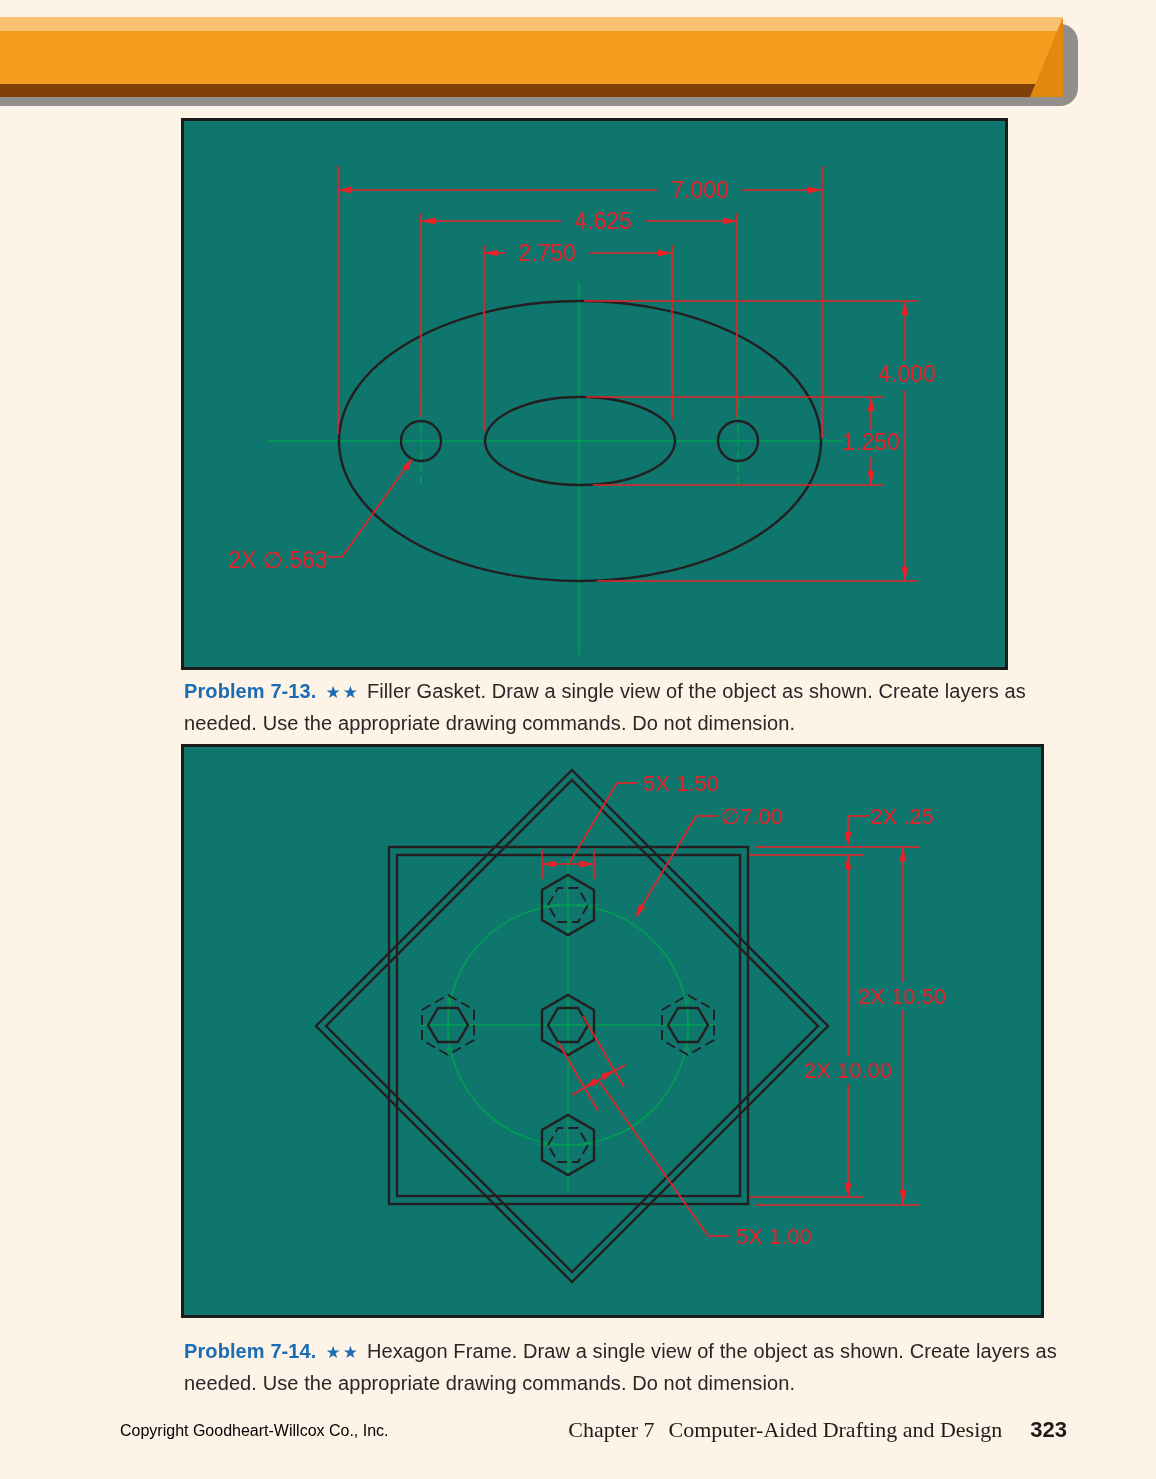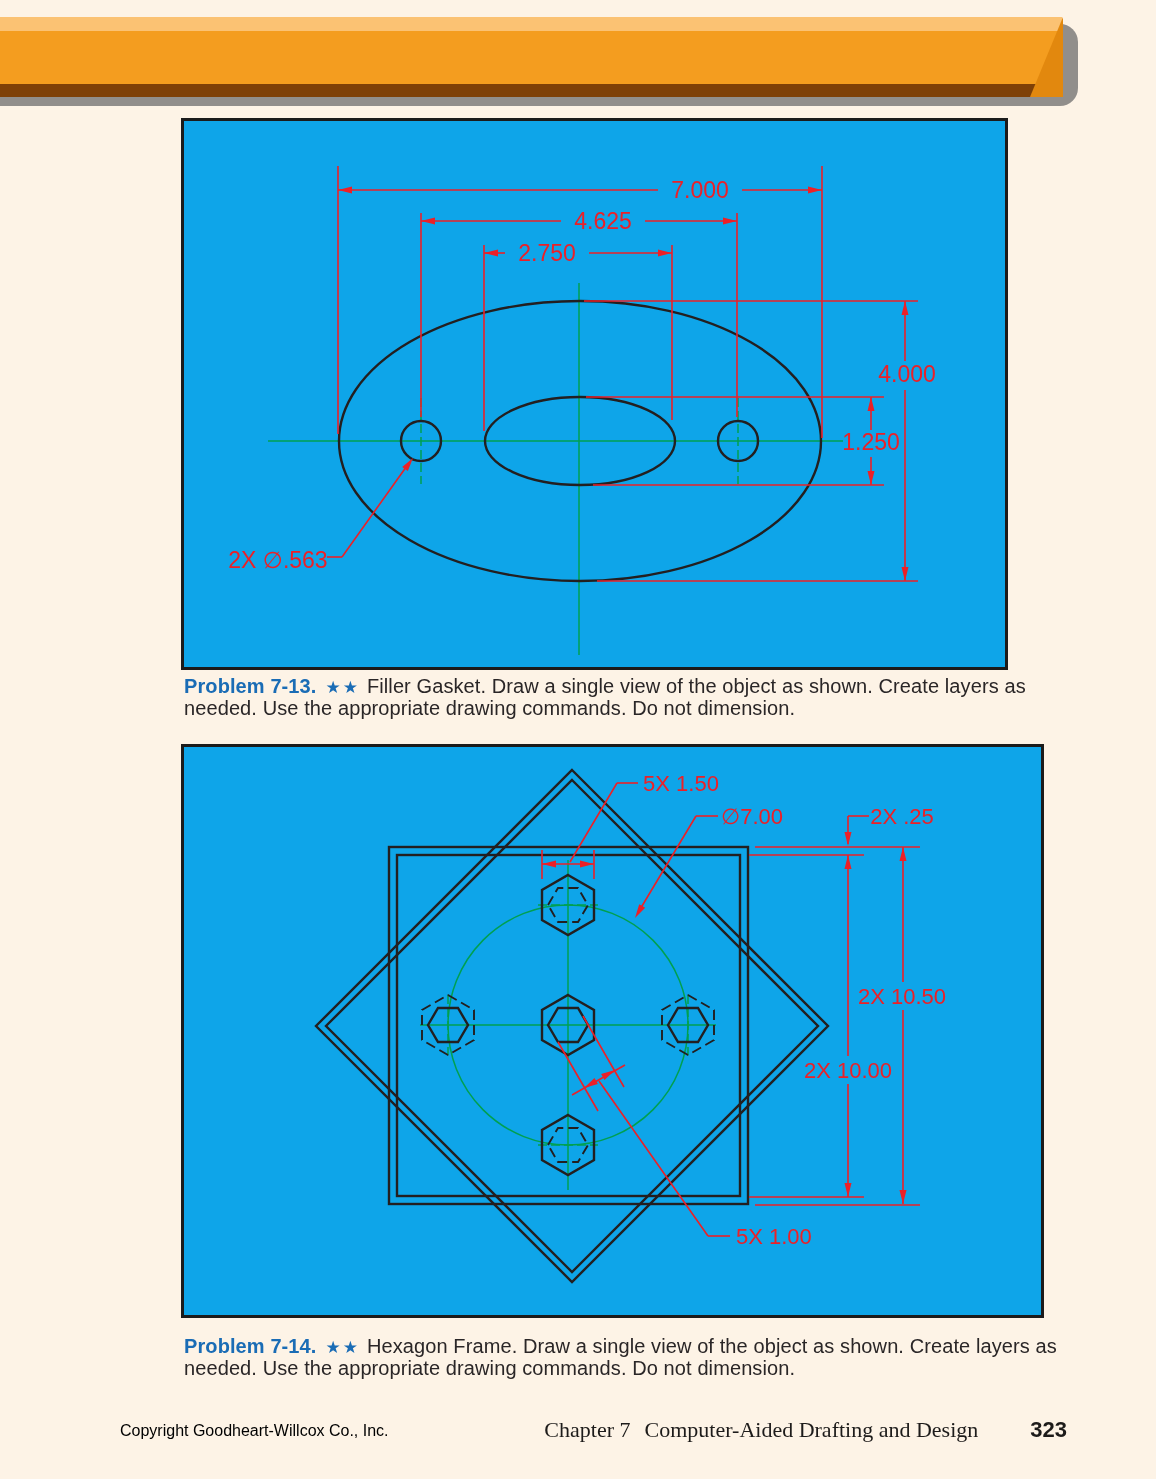--- a/index.html
+++ b/index.html
@@ -10,34 +10,34 @@
   }
   .abs{position:absolute;}
   
   #bar-shadow{left:0;top:24px;width:1078px;height:82px;background:#918e8b;border-radius:0 18px 18px 0;}
   #bar-light{left:0;top:17px;width:1062px;height:14px;background:#fbc273;}
   #bar-brown{left:0;top:84px;width:1062px;height:13px;background:#7e4007;}
   #bar-main{left:0;top:31px;width:1058px;height:53px;background:#f49d1f;}
   #bar-bevel{left:1030px;top:17px;width:33px;height:80px;background:#e2880e;
     clip-path:polygon(100% 0,100% 100%,0 100%);}
   
-  .fig-frame{background:#0ea5e9;border:3px solid #1b1b1b;}
+  .fig-frame{background:#0f766e;border:3px solid #1b1b1b;}
   #fig1{left:181px;top:118px;width:821px;height:546px;}
   #fig2{left:181px;top:744px;width:821px;height:568px;padding-left:36px;}
   svg{display:block;}
   
-  .caption{width:830px;color:#2a2627;font-size:20px;line-height:21px;letter-spacing:0.1px;}
+  .caption{width:830px;color:#2a2627;font-size:20px;line-height:30px;letter-spacing:0.1px;}
   .caption .lbl{color:#1a6cb5;font-weight:bold;}
   .caption .stars{color:#1a6cb5;font-size:17px;letter-spacing:2px;padding:0 7px 0 9px;}
   #caption1{left:184px;top:676px;}
   #caption2{left:184px;top:1336px;}
   .nowrap{white-space:nowrap;}
   
   #footer-copy{left:120px;top:1422px;font-size:16px;color:#000000;}
-  #footer-right{right:89px;top:1417px;display:flex;align-items:baseline;gap:24px;}
+  #footer-right{right:89px;top:1417px;display:flex;align-items:baseline;}
   #footer-chapter{font-family:"Liberation Serif","DejaVu Serif",serif;font-size:22px;color:#1d1b1a;}
   #footer-chapter .sp{display:inline-block;width:14px;}
   #footer-page{font-size:22px;font-weight:bold;color:#1d1b1a;margin-left:28px;}
   
   .obj{stroke:#231f20;stroke-width:2.4;fill:none;}
   .objd{stroke:#231f20;stroke-width:1.9;fill:none;stroke-dasharray:10 5;}
   .cen{stroke:#00a050;stroke-width:1.5;fill:none;}
   .cend{stroke:#00a050;stroke-width:1.5;fill:none;stroke-dasharray:9 4;}
   .dim{stroke:#ec2027;stroke-width:1.6;fill:none;}
   .arr{fill:#ec2027;stroke:none;}

